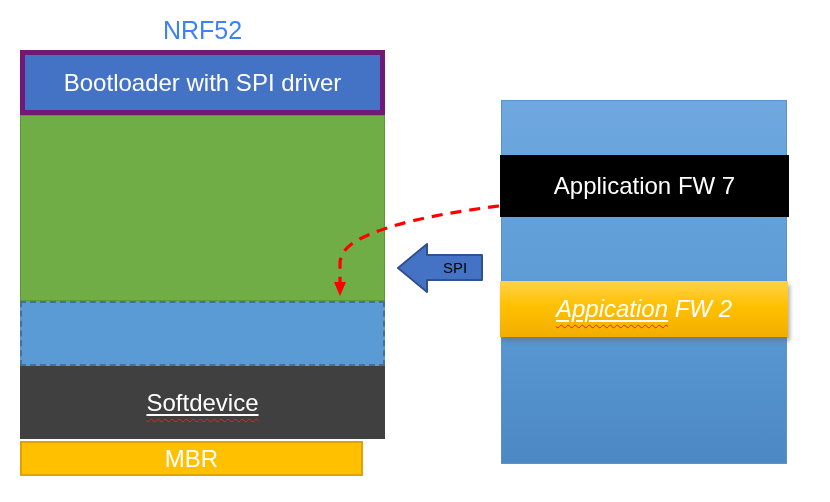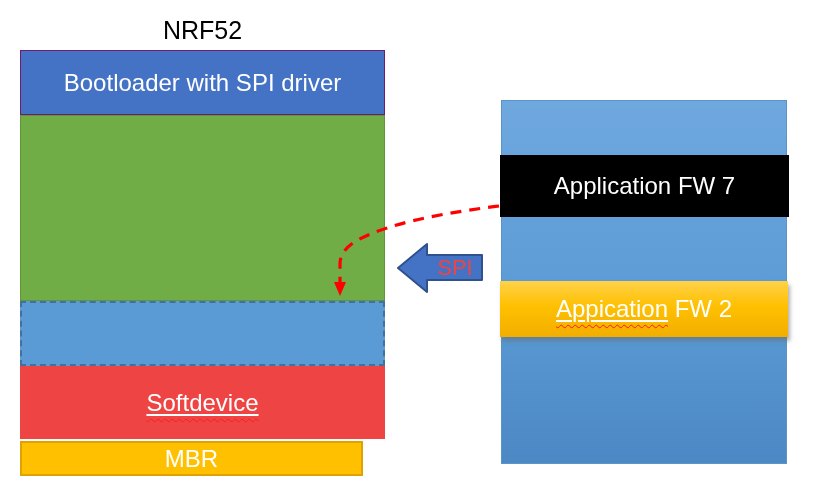--- a/index.html
+++ b/index.html
@@ -10,69 +10,70 @@
   }
   .canvas {
     position: relative;
     width: 830px;
     height: 502px;
     background: #ffffff;
     overflow: hidden;
   }
   .abs { position: absolute; }
   .title {
-    color: #000000;
+    color: #3b82f6;
     font-size: 25px;
     text-align: center;
     white-space: nowrap;
   }
   .block {
     position: absolute;
     display: flex;
     align-items: center;
     justify-content: center;
     box-sizing: border-box;
     color: #ffffff;
     font-size: 24px;
     white-space: nowrap;
   }
   
-  .bootloader { background: #4472C4; border: 1px solid #701a75; }
+  .bootloader { background: #4472C4; border: 5px solid #701a75; }
   .greenblock { background: #70AD47; border: 1px solid #5e9639; }
   .dashedblue { background: #5B9BD5; border: 2px dashed #41719C; }
-  .grayblock  { background: #ef4444; }
+  .grayblock  { background: #404040; }
   .mbrblock   { background: #FFC000; border: 2px solid #dfa200; }
   
   .flashcol {
     background: linear-gradient(180deg, #6FA8DF 0%, #5B9BD5 55%, #4C88C4 100%);
     border: 1px solid #5b94c8;
   }
   .fw1block { background: #000000; }
   .fw2block {
     background: linear-gradient(180deg, #FFD24A 0%, #FFC000 45%, #F2AE00 100%);
     box-shadow: 2px 4px 4px rgba(110,110,110,0.55);
+    font-style: italic;
   }
   
   .u-solid {
     text-decoration: underline;
     text-decoration-color: #ffffff;
     text-decoration-thickness: 2px;
     text-underline-offset: 3px;
   }
   .u-wavy {
     text-decoration: underline wavy #ff1a1a;
     text-decoration-thickness: 1px;
     text-underline-offset: 7px;
   }
   .spi-label {
     position: absolute;
     left: 32px; top: 13px;
     width: 54px; height: 25px;
     display: flex; align-items: center; justify-content: center;
-    color: #ef4444; font-size: 22px;
+    color: #000000; font-size: 15px;
   }
 </style>
 </head>
 <body>
 
 <div class="canvas">
 
   <div class="abs title" style="left:20px; top:16px; width:365px;">NRF52</div>
 
   <div class="abs" style="left:20px; top:50px; width:365px; height:426px;">

